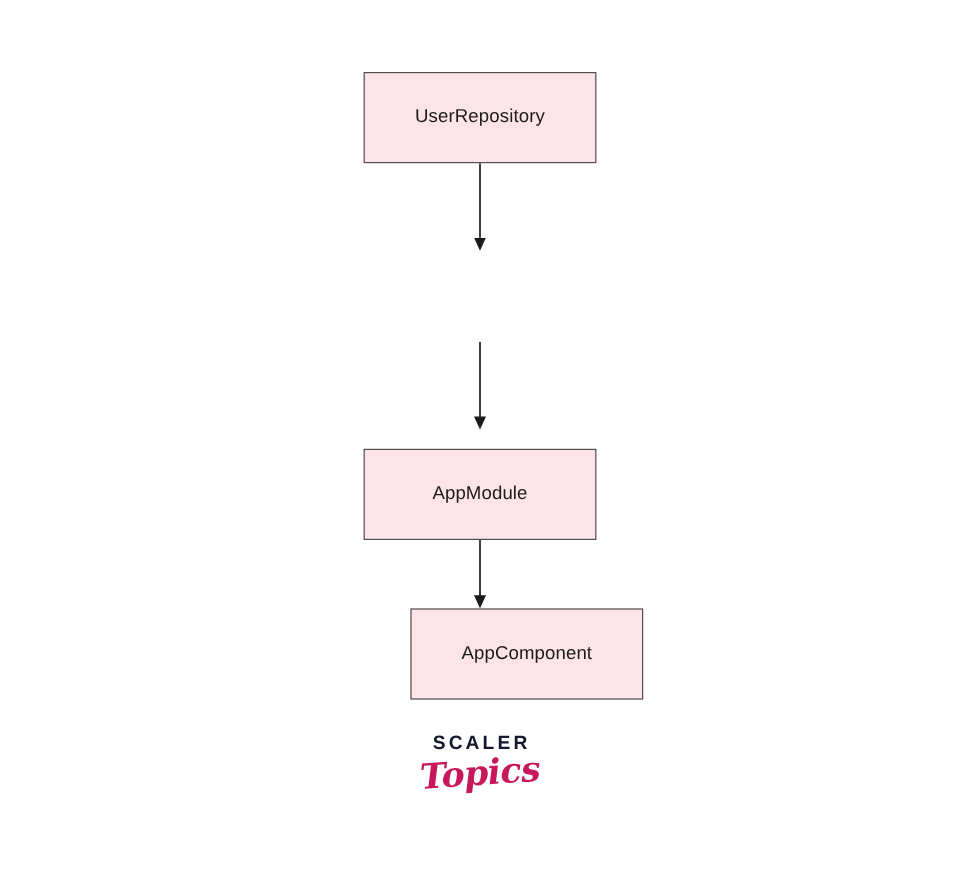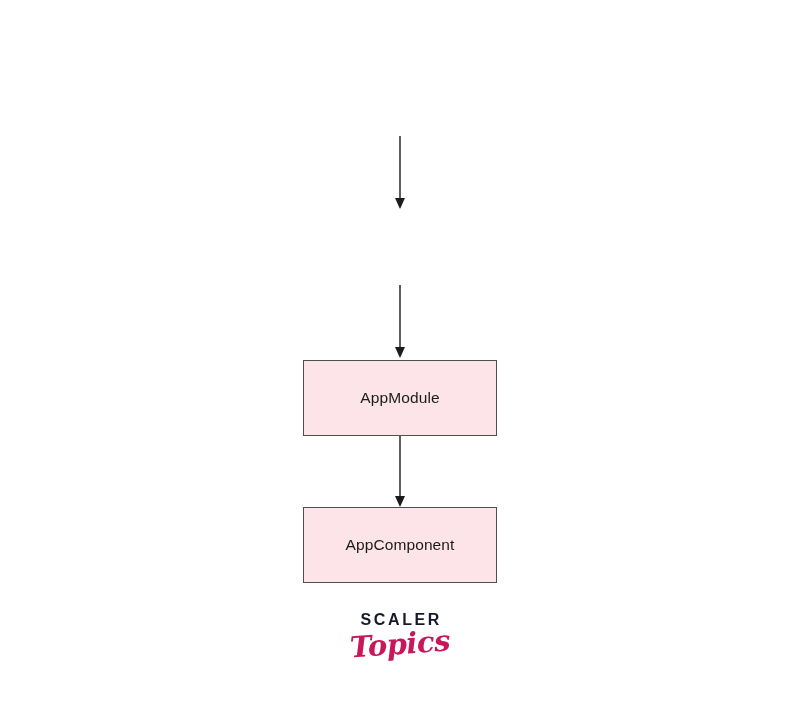--- a/index.html
+++ b/index.html
@@ -39,22 +39,22 @@
     font-size: 15.5px;
     line-height: 1;
     color: #1b1b1b;
     letter-spacing: 0.1px;
     white-space: nowrap;
     user-select: none;
   }
 
   #node-0 { top: 60px; }
   #node-1 { top: 209px; }
-  #node-2 { top: 360px; }
-  #node-3 { top: 507px; }
+  #node-2 { top: 374px; }
+  #node-3 { top: 507px; margin-left: 39px; }
 
   
   .connector {
     position: absolute;
     left: 0;
     top: 0;
     width: 800px;
     height: 724px;
     pointer-events: none;
   }
@@ -109,20 +109,23 @@
 
     <g>
       <line x1="400" y1="285" x2="400" y2="348" stroke="#1b1b1b" stroke-width="1.4" marker-end="url(#arrowhead)"></line>
     </g>
 
     <g>
       <line x1="400" y1="434" x2="400" y2="497" stroke="#1b1b1b" stroke-width="1.4" marker-end="url(#arrowhead)"></line>
     </g>
   </svg>
 
+  <div class="node" id="node-0">
+    <span class="node-label">UserRepository</span>
+  </div>
 
 
   <div class="node" id="node-2">
     <span class="node-label">AppModule</span>
   </div>
 
   <div class="node" id="node-3">
     <span class="node-label">AppComponent</span>
   </div>
 

